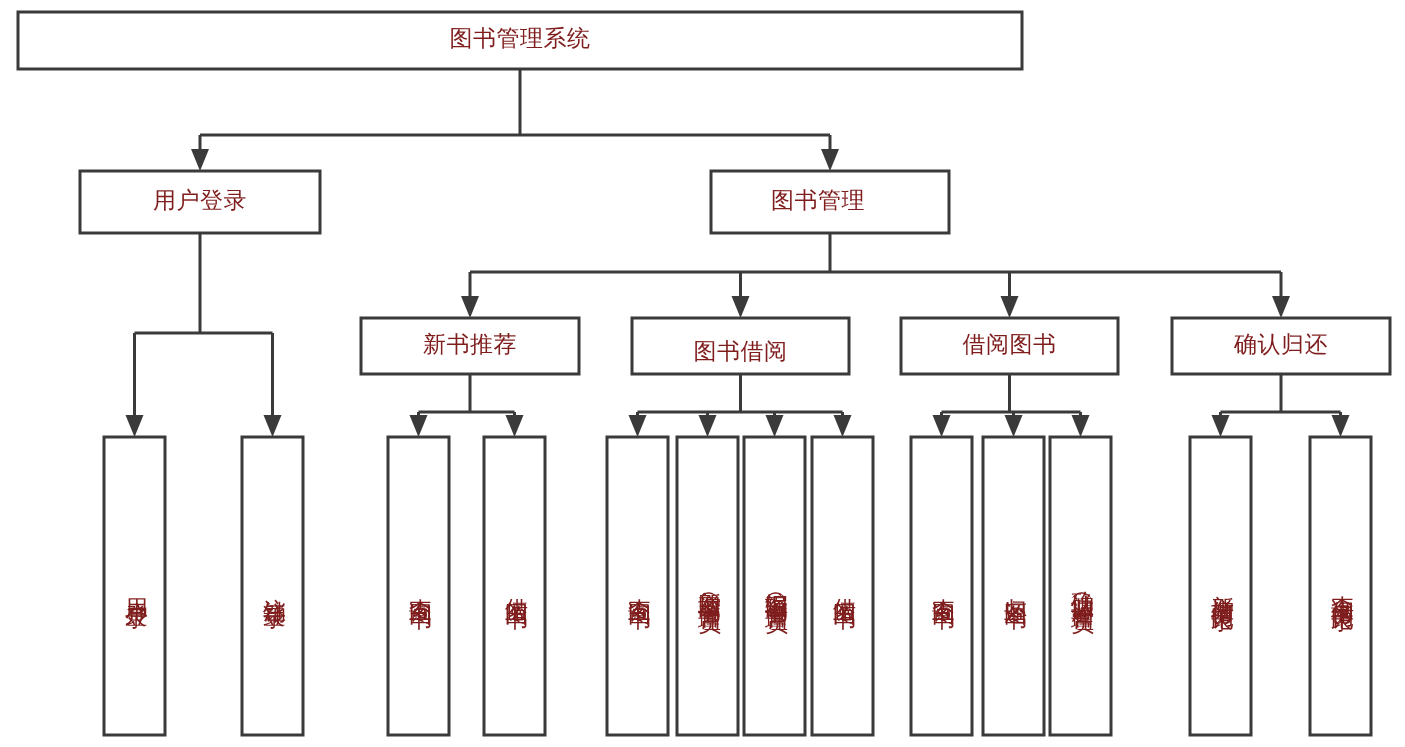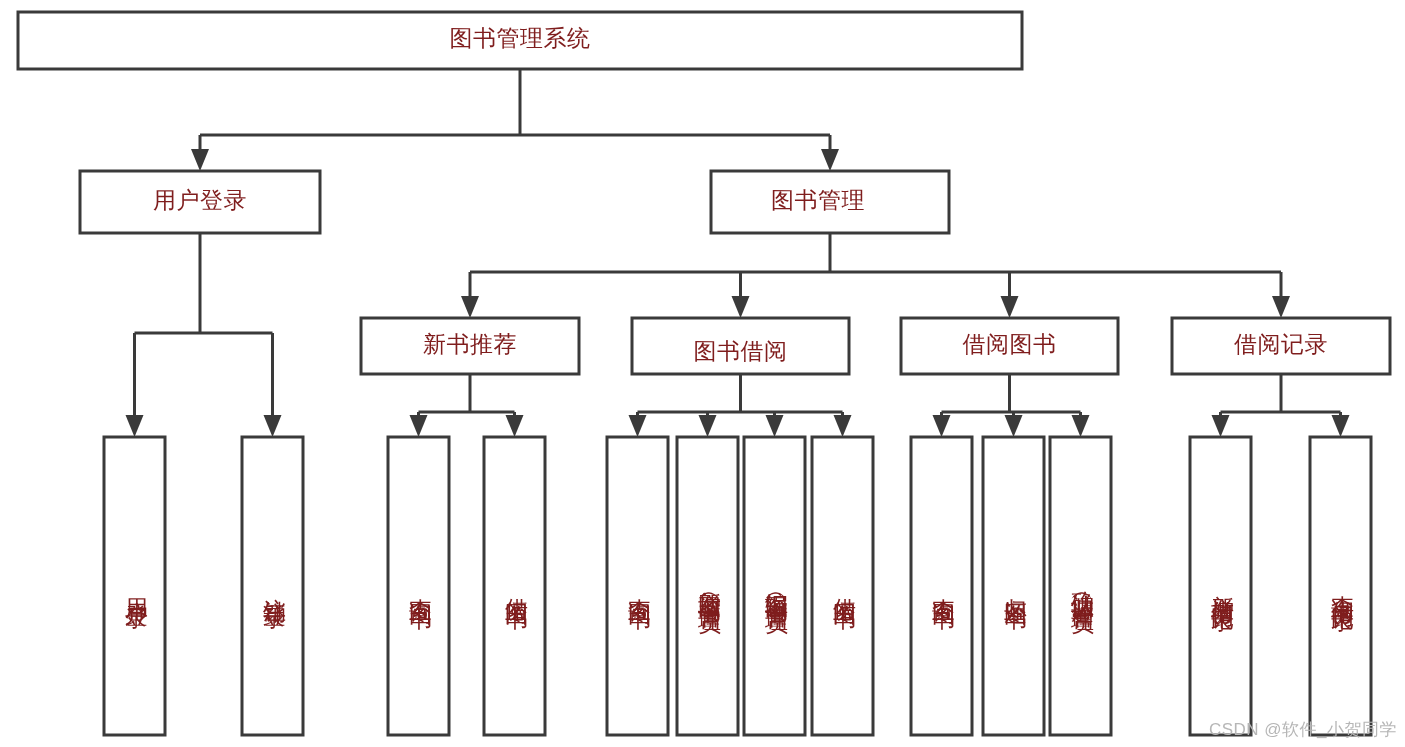--- a/index.html
+++ b/index.html
@@ -159,31 +159,30 @@
       </g>
   </svg>
 
   <div id="label-layer">
       <div class="node-label horiz" style="left: 18px; top: 12px; width: 1004px; height: 57px;">图书管理系统</div>
       <div class="node-label horiz" style="left: 80px; top: 171px; width: 240px; height: 62px;">用户登录</div>
       <div class="node-label horiz" style="left: 711px; top: 171px; width: 214px; height: 62px;">图书管理</div>
       <div class="node-label horiz" style="left: 361px; top: 318px; width: 218px; height: 56px;">新书推荐</div>
       <div class="node-label horiz" style="left: 632px; top: 318px; width: 217px; height: 70px;">图书借阅</div>
       <div class="node-label horiz" style="left: 901px; top: 318px; width: 217px; height: 56px;">借阅图书</div>
-      <div class="node-label horiz" style="left: 1172px; top: 318px; width: 218px; height: 56px;">借阅记录</div>
+      <div class="node-label horiz" style="left: 1172px; top: 318px; width: 218px; height: 56px;">确认归还</div>
       <div class="node-label vert" style="left: 104px; top: 437px; width: 61px; height: 298px;">用户登录</div>
       <div class="node-label vert" style="left: 242px; top: 437px; width: 61px; height: 298px;">注销登录</div>
       <div class="node-label vert" style="left: 388px; top: 437px; width: 61px; height: 298px;">查询图书</div>
       <div class="node-label vert" style="left: 484px; top: 437px; width: 61px; height: 298px;">借阅图书</div>
       <div class="node-label vert" style="left: 607px; top: 437px; width: 61px; height: 298px;">查询图书</div>
       <div class="node-label vert" style="left: 677px; top: 437px; width: 61px; height: 298px;">新增图书（管理员）</div>
       <div class="node-label vert" style="left: 744px; top: 437px; width: 61px; height: 298px;">编辑图书（管理员）</div>
       <div class="node-label vert" style="left: 812px; top: 437px; width: 61px; height: 298px;">借阅图书</div>
       <div class="node-label vert" style="left: 911px; top: 437px; width: 61px; height: 298px;">查询图书</div>
       <div class="node-label vert" style="left: 983px; top: 437px; width: 61px; height: 298px;">归还图书</div>
       <div class="node-label vert" style="left: 1050px; top: 437px; width: 61px; height: 298px;">确认归还（管理员）</div>
       <div class="node-label vert" style="left: 1190px; top: 437px; width: 61px; height: 298px;">新增借阅记录</div>
       <div class="node-label vert" style="left: 1310px; top: 437px; width: 61px; height: 298px;">查询借阅记录</div>
     </div>
 
-  <div class="watermark">CSDN @软件_小贺同学</div>
 
 </div>
 
 </body></html>

